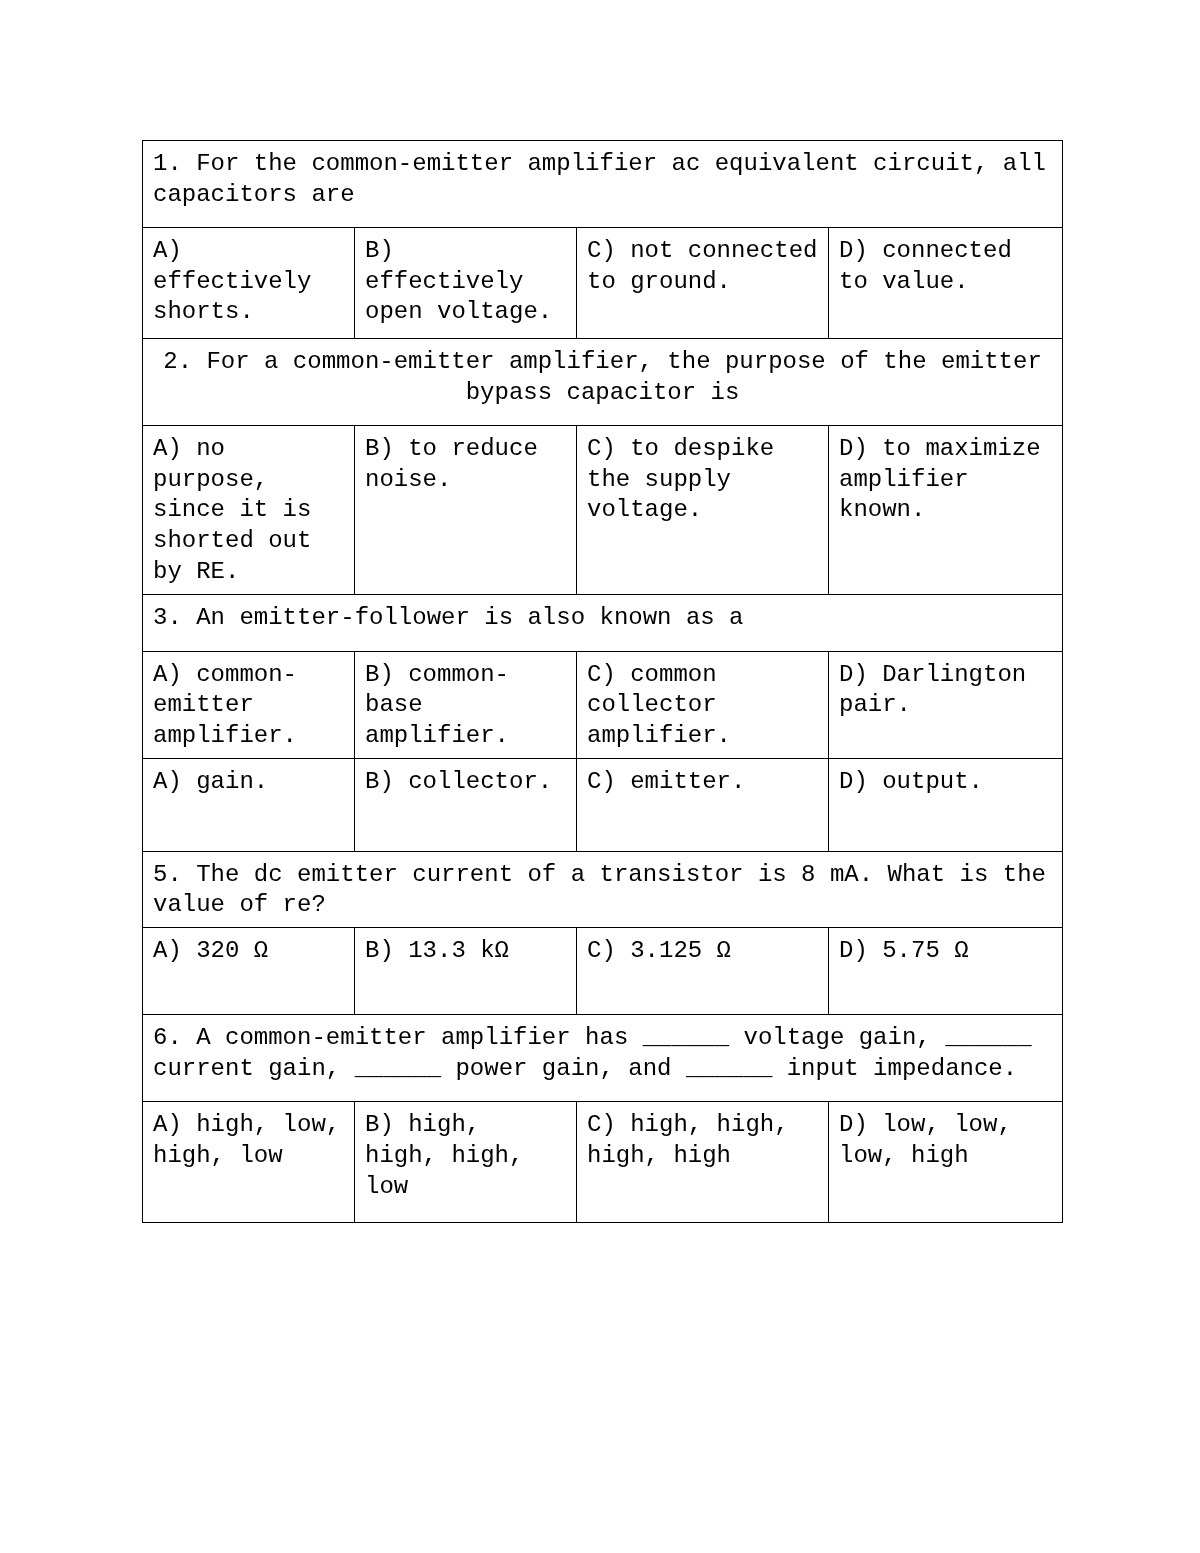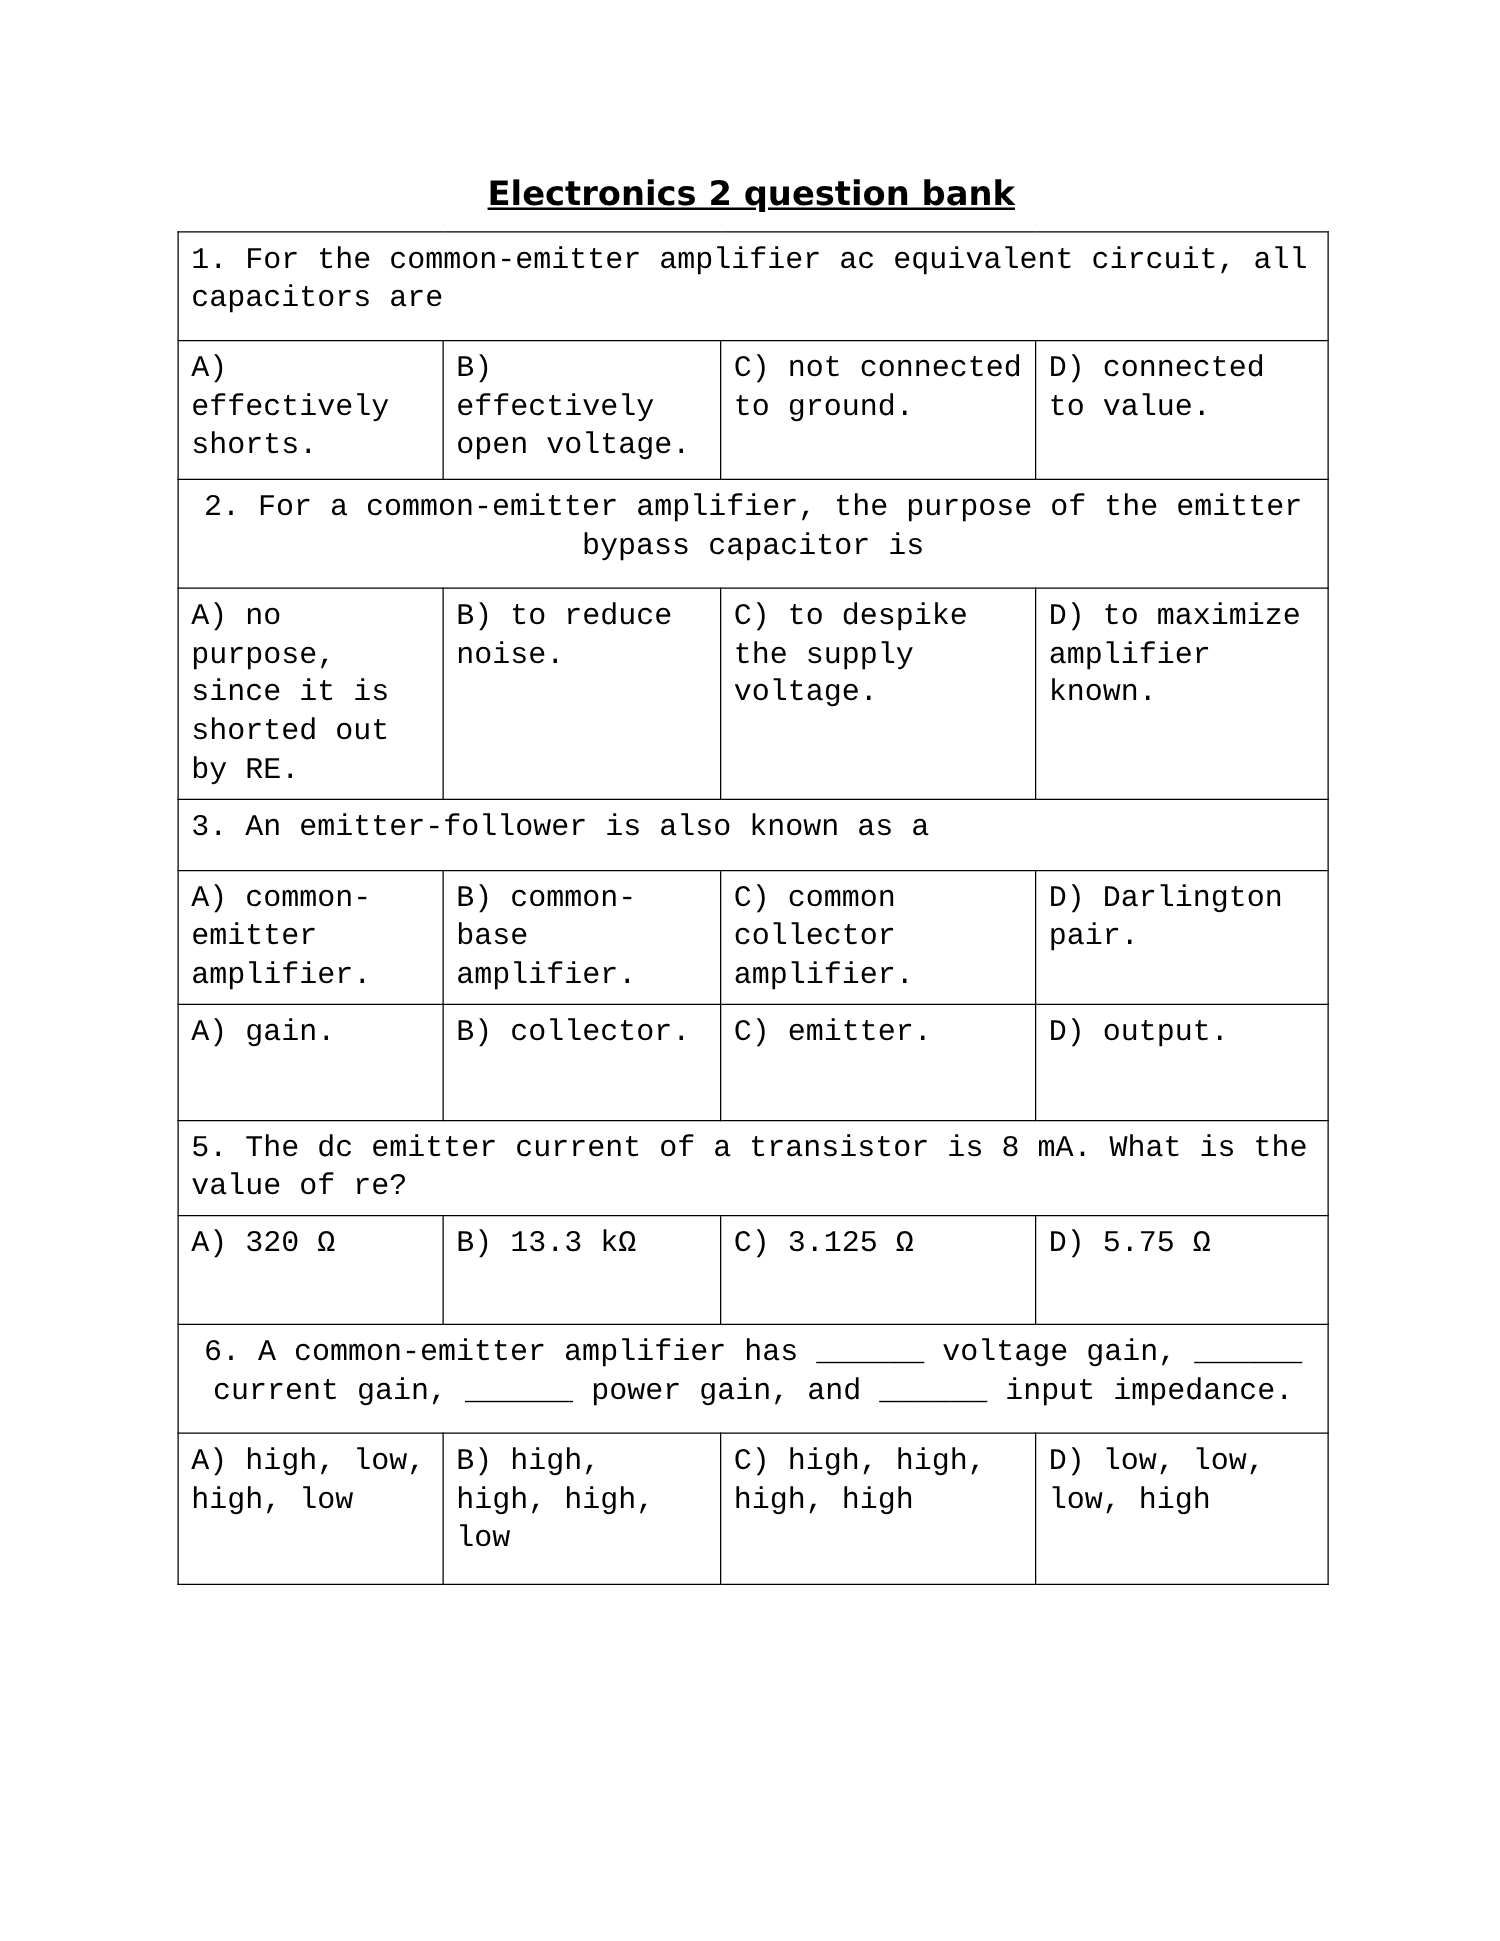--- a/index.html
+++ b/index.html
@@ -49,33 +49,32 @@
   .q1 { height: 72px; }
   .a1 { height: 96px; }
   .q2 { height: 72px; text-align: center; }
   .a2 { height: 150px; }
   .q3 { height: 42px; }
   .a3 { height: 90px; }
   .q4 { height: 42px; }
   .a4 { height: 78px; }
   .q5 { height: 40px; }
   .a5 { height: 72px; }
-  .q6 { height: 72px; text-align: center; }
+  .q6 { height: 72px; }
   .a6 { height: 106px; }
   col.c1 { width: 212px; }
   col.c2 { width: 222px; }
   col.c3 { width: 252px; }
   col.c4 { width: 234px; }
 </style>
 </head>
 <body>
 
 <div class="page">
 
-  <h1 class="doc-title">Electronics 2 question bank</h1>
 
   <table class="qbank">
     <colgroup>
       <col class="c1">
         <col class="c2">
         <col class="c3">
         <col class="c4">
     </colgroup>
     <tbody>
 

